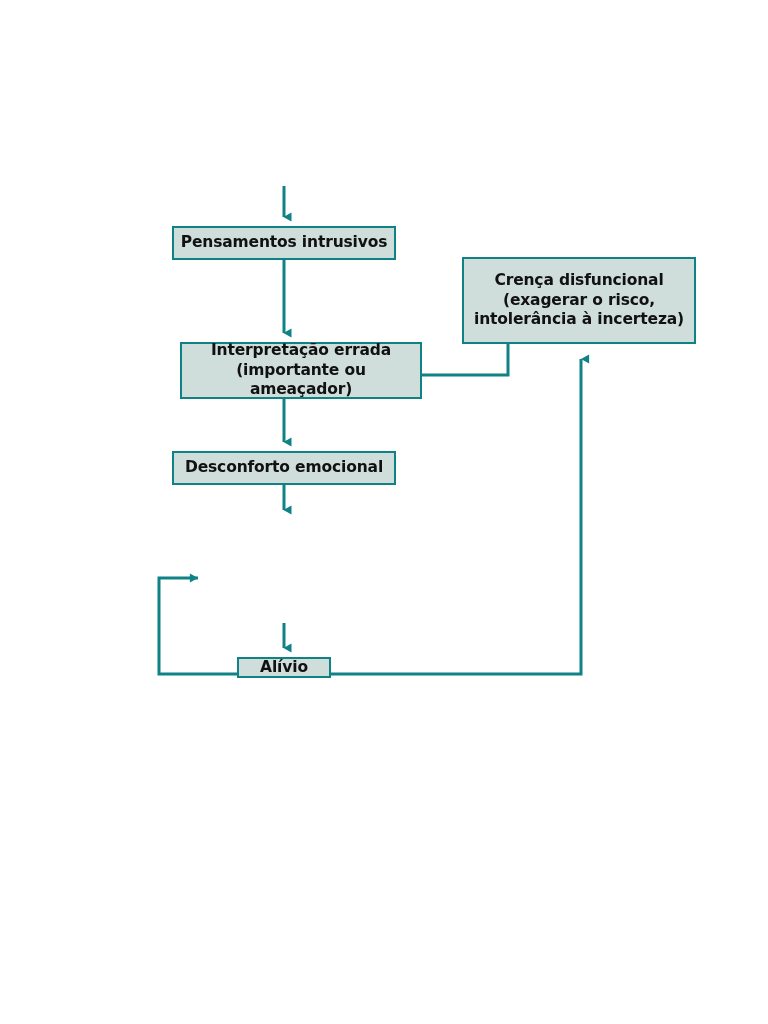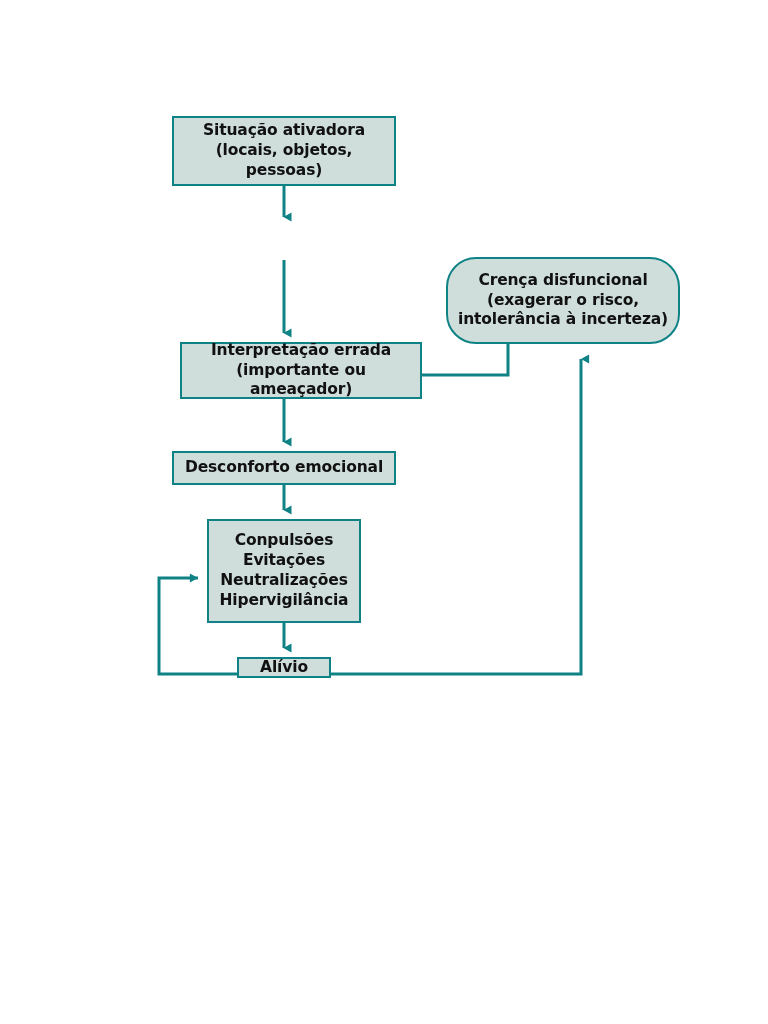--- a/index.html
+++ b/index.html
@@ -45,21 +45,21 @@
     padding: 2px 6px;
     white-space: pre-line;
   }
   .node .node-text {
     display: block;
     width: 100%;
   }
   
   #node-situacao   { left: 172px; top: 116px; width: 224px; height: 70px; }
   #node-pensamentos{ left: 172px; top: 226px; width: 224px; height: 34px; }
-  #node-crenca     { left: 446px; top: 257px; width: 234px; height: 87px; border-radius: 30px; }
+  #node-crenca     { left: 462px; top: 257px; width: 234px; height: 87px; }
   #node-interpretacao { left: 164px; top: 342px; width: 242px; height: 57px; margin-left: 16px; }
   #node-desconforto{ left: 172px; top: 451px; width: 224px; height: 34px; justify-content: flex-end; }
   #node-compulsoes { left: 207px; top: 519px; width: 154px; height: 104px; }
   #node-alivio     { left: 237px; top: 657px; width: 94px; height: 21px; }
 </style>
 </head>
 <body>
 
 <div id="diagram-canvas">
 
@@ -92,45 +92,38 @@
       <line x1="284" y1="623" x2="284" y2="648" marker-end="url(#arrow-down)"></line>
 
       <path d="M237,674 L159,674 L159,578 L198,578" marker-end="url(#arrow-right)"></path>
 
       <path d="M331,674 L581,674 L581,359" marker-end="url(#arrow-up)"></path>
 
       <path d="M508,344 L508,375 L417,375" marker-end="url(#arrow-left)"></path>
     </g>
   </svg>
 
-  <div class="node" id="node-situacao">
-    <span class="node-text">Situação ativadora
-(locais, objetos, pessoas)</span>
+
+  <div class="node" id="node-pensamentos">
+    <span class="node-text">Pensamentos intrusivos</span>
   </div>
-
 
   <div class="node" id="node-crenca">
     <span class="node-text">Crença disfuncional
 (exagerar o risco,
 intolerância à incerteza)</span>
   </div>
 
   <div class="node" id="node-interpretacao">
     <span class="node-text">Interpretação errada
 (importante ou ameaçador)</span>
   </div>
 
   <div class="node" id="node-desconforto">
     <span class="node-text">Desconforto emocional</span>
   </div>
 
-  <div class="node" id="node-compulsoes">
-    <span class="node-text">Conpulsões
-Evitações
-Neutralizações
-Hipervigilância</span>
-  </div>
 
   <div class="node" id="node-alivio">
     <span class="node-text">Alívio</span>
   </div>
 
 </div>
 
 </body></html>

